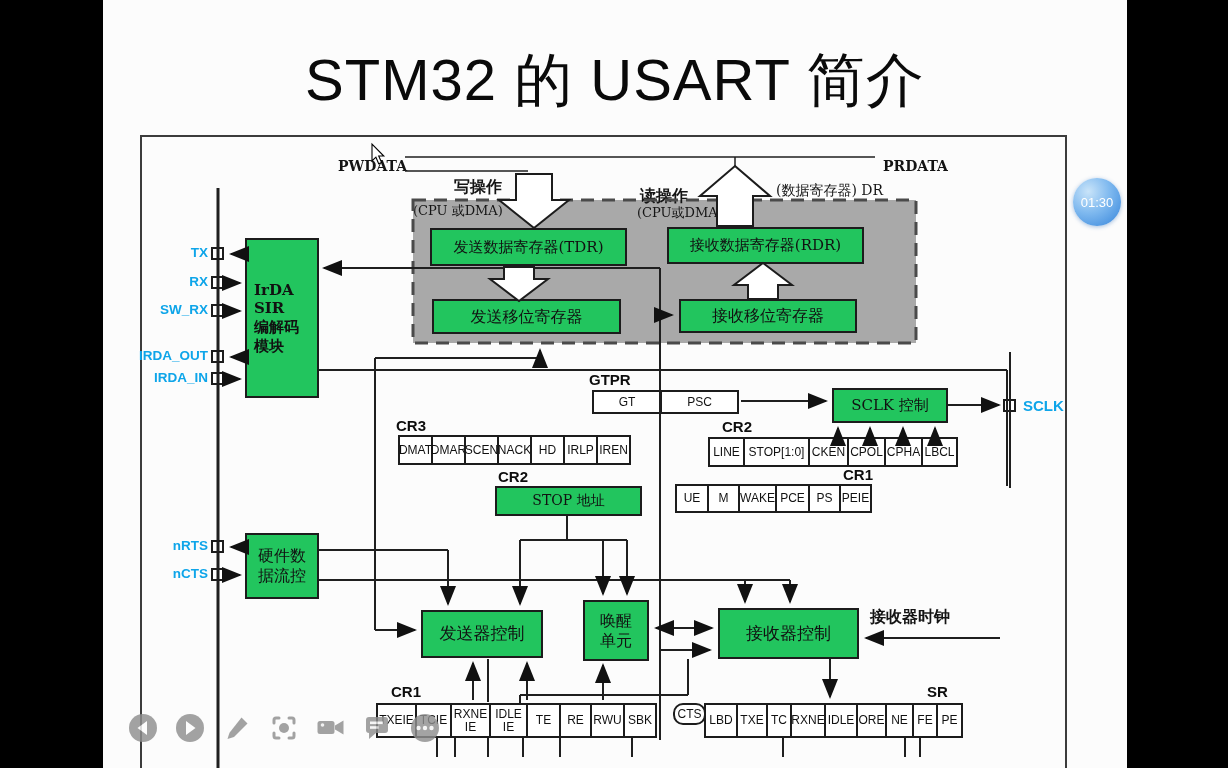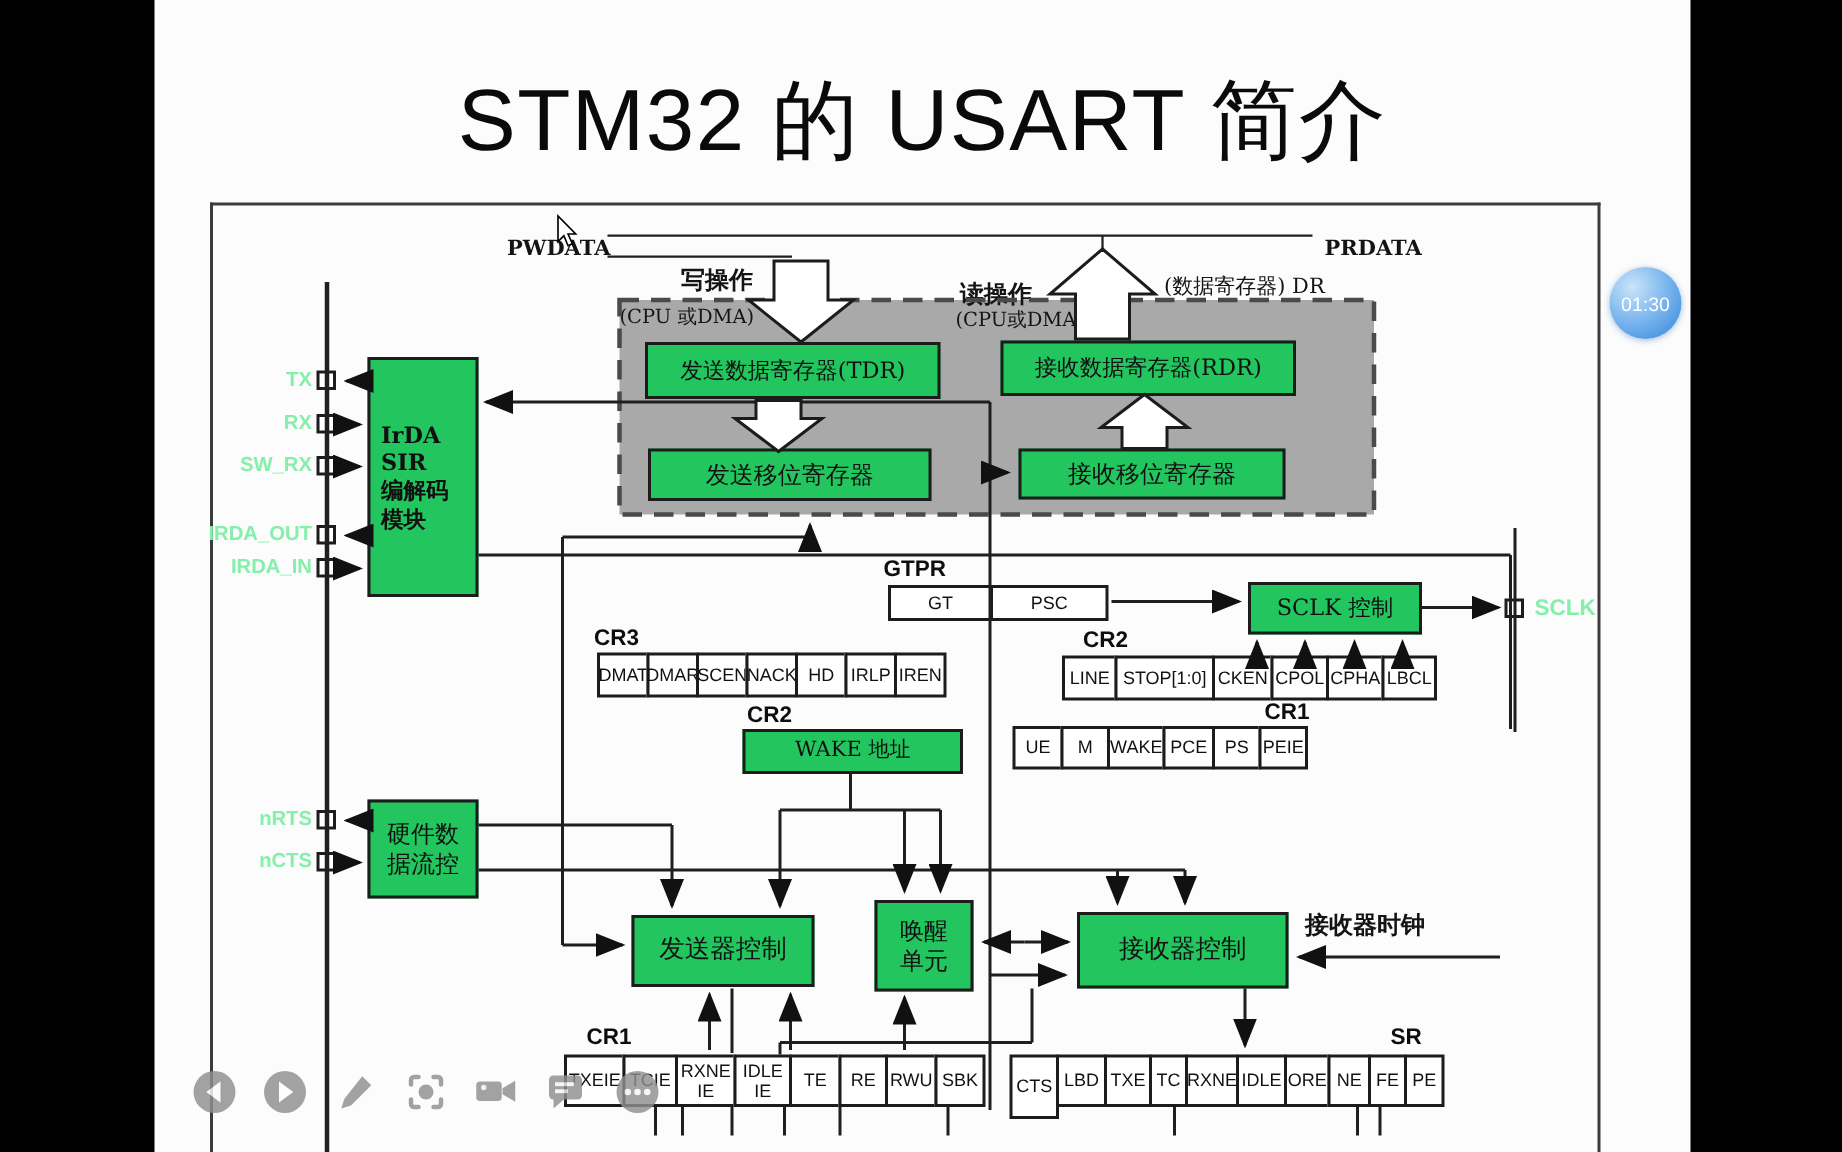--- a/index.html
+++ b/index.html
@@ -16,21 +16,21 @@
        font-family:"DejaVu Serif","Liberation Serif",serif;color:#111;line-height:1.25;}
   .box.multiline{flex-direction:column;}
   .reg-row{position:absolute;display:flex;}
   .reg-cell{box-sizing:border-box;border:2px solid #1c1c1c;margin-left:-2px;background:#fff;
             display:flex;align-items:center;justify-content:center;text-align:center;
             font:12px "Liberation Sans",sans-serif;line-height:1.05;padding:0 1px;}
   .reg-cell:first-child{margin-left:0;}
   .reg-label{position:absolute;font:bold 15px "Liberation Sans",sans-serif;color:#0d0d0d;}
   .pin-square{position:absolute;width:13px;height:13px;background:#fff;border:2px solid #1c1c1c;box-sizing:border-box;}
   .pin-label{position:absolute;left:110px;width:98px;text-align:right;
-             font:bold 13.5px "Liberation Sans",sans-serif;color:#86efac;}
+             font:bold 13.5px "Liberation Sans",sans-serif;color:#0ea5e9;}
   .toplabel{position:absolute;font-family:"DejaVu Serif","Liberation Serif",serif;color:#141414;}
   svg.overlay{position:absolute;left:0;top:0;pointer-events:none;}
   .timer{position:absolute;left:1073px;top:178px;width:48px;height:48px;border-radius:50%;
          background:radial-gradient(circle at 32% 28%, #c9e4f9 0%, #7fb9ef 45%, #4f97e2 80%, #3f89da 100%);
          display:flex;align-items:center;justify-content:center;color:#fff;
          font:13px "Liberation Sans",sans-serif;box-shadow:0 1px 4px rgba(60,120,190,.45);}
   .toolbar{position:absolute;left:126px;top:711px;display:flex;gap:13px;}
   .tbtn{width:34px;height:34px;opacity:.82;cursor:pointer;}
 </style>
 </head>
@@ -61,21 +61,21 @@
     <span>编解码</span>
     <span>模块</span>
   </div>
 
   <div class="box multiline" style="left:245px;top:533px;width:74px;height:66px;font-size:16px;">
     <span>硬件数</span>
     <span>据流控</span>
   </div>
 
   <div class="box" style="left:832px;top:388px;width:116px;height:35px;font-size:15px;">SCLK 控制</div>
-  <div class="box" style="left:495px;top:486px;width:147px;height:30px;font-size:14px;">WAKE 地址</div>
+  <div class="box" style="left:495px;top:486px;width:147px;height:30px;font-size:14px;">STOP 地址</div>
 
   <div class="box" style="left:421px;top:610px;width:122px;height:48px;font-size:17px;">发送器控制</div>
   <div class="box multiline" style="left:583px;top:600px;width:66px;height:61px;font-size:16px;">
     <span>唤醒</span>
     <span>单元</span>
   </div>
   <div class="box" style="left:718px;top:608px;width:141px;height:51px;font-size:17px;">接收器控制</div>
   <div class="toplabel" style="left:870px;top:607px;font-size:16px;font-weight:bold;">接收器时钟</div>
 
   <div class="reg-label" style="left:589px;top:371px;">GTPR</div>
@@ -124,21 +124,21 @@
     <div class="reg-cell" style="width:41px;height:35px;">RXNE IE</div>
     <div class="reg-cell" style="width:39px;height:35px;">IDLE IE</div>
     <div class="reg-cell" style="width:35px;height:35px;">TE</div>
     <div class="reg-cell" style="width:33px;height:35px;">RE</div>
     <div class="reg-cell" style="width:35px;height:35px;">RWU</div>
     <div class="reg-cell" style="width:34px;height:35px;">SBK</div>
   </div>
 
   <div class="reg-label" style="left:927px;top:683px;">SR</div>
   <div class="reg-row" style="left:673px;top:703px;">
-    <div class="reg-cell" style="width:33px;height:43px;">CTS</div>
+    <div class="reg-cell" style="width:33px;height:22px;border-radius:10px;">CTS</div>
     <div class="reg-cell" style="width:34px;height:35px;">LBD</div>
     <div class="reg-cell" style="width:32px;height:35px;">TXE</div>
     <div class="reg-cell" style="width:26px;height:35px;">TC</div>
     <div class="reg-cell" style="width:36px;height:35px;">RXNE</div>
     <div class="reg-cell" style="width:34px;height:35px;">IDLE</div>
     <div class="reg-cell" style="width:31px;height:35px;">ORE</div>
     <div class="reg-cell" style="width:29px;height:35px;">NE</div>
     <div class="reg-cell" style="width:26px;height:35px;">FE</div>
     <div class="reg-cell" style="width:27px;height:35px;">PE</div>
   </div>

